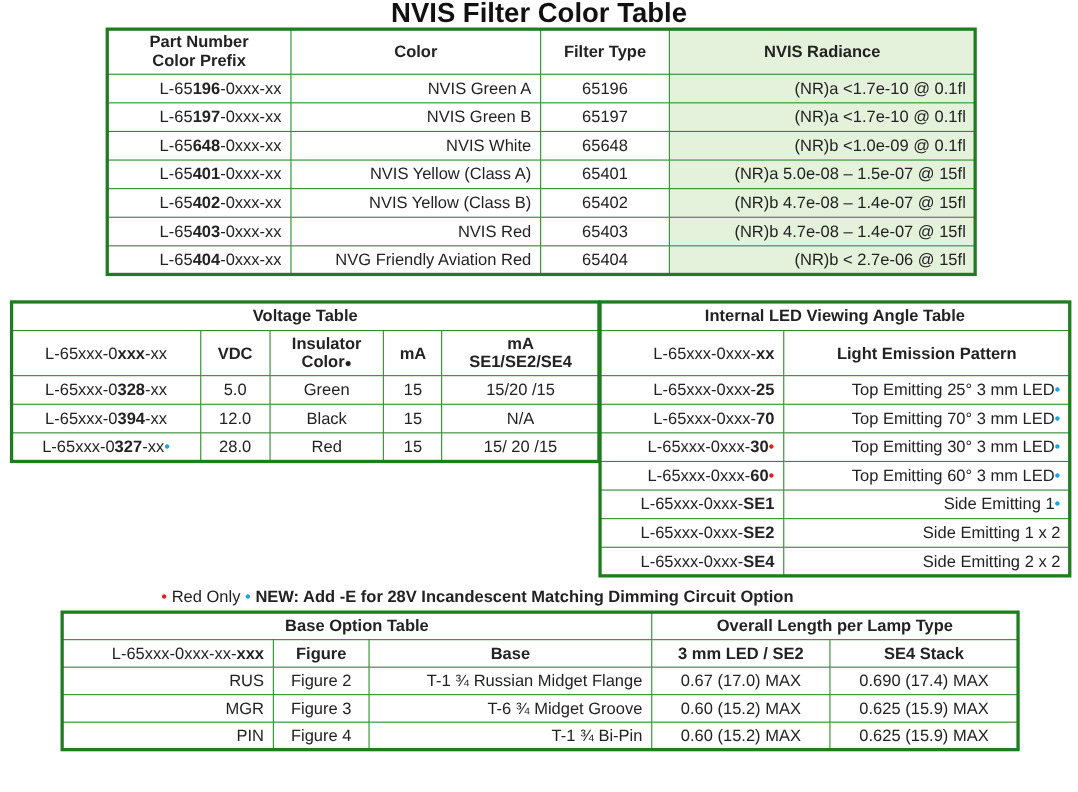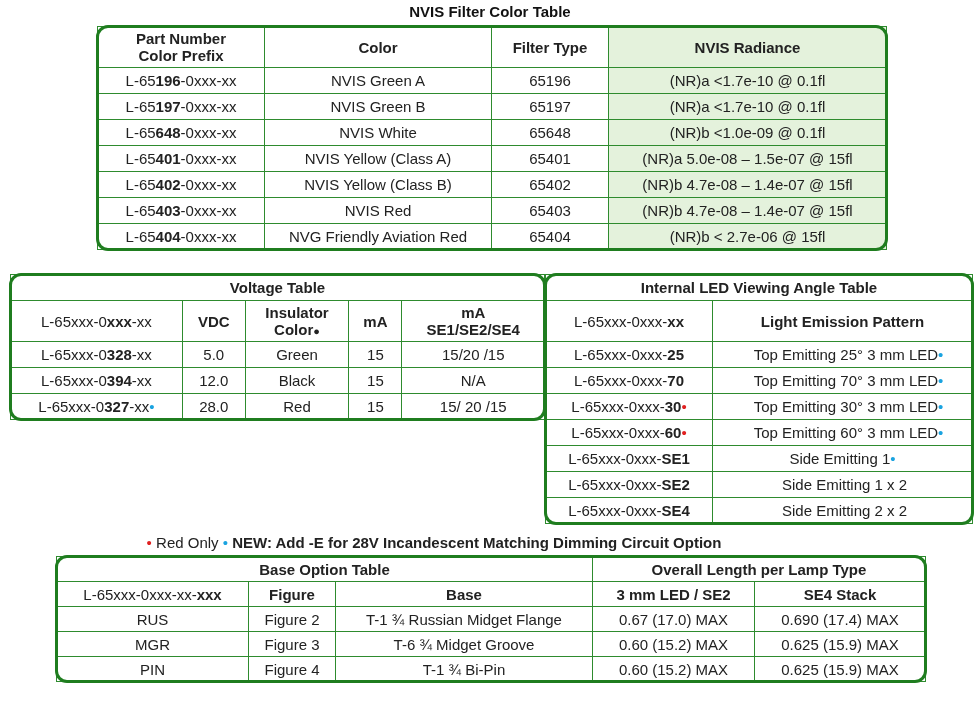--- a/index.html
+++ b/index.html
@@ -1,23 +1,23 @@
 <!DOCTYPE html>
 <html><head>
 <meta charset="utf-8">
 <style>
   html,body{margin:0;padding:0;background:#fff;}
   body{width:980px;height:720px;position:relative;overflow:hidden;font-family:"Liberation Sans",sans-serif;color:#222;}
-  .title{position:absolute;left:0;width:980px;top:0;height:22px;text-align:center;font-weight:bold;font-size:15px;line-height:24px;color:#111;}
+  .title{position:absolute;left:0;width:980px;top:0;height:22px;text-align:center;font-weight:bold;font-size:25px;line-height:24px;color:#111;}
   table{border-collapse:collapse;position:absolute;}
   td,th{border:1px solid #2e8b2e;font-size:15px;padding:0 8px;white-space:nowrap;font-weight:normal;}
   th{font-weight:bold;}
-  .outer{outline:3px solid #1f7d1f;outline-offset:-2px;border-radius:11px;}
+  .outer{outline:3px solid #1f7d1f;outline-offset:-2px;}
   .c{text-align:center;}
-  .l{text-align:center;}
+  .l{text-align:right;}
   .rad{background:#e4f2dc;}
   b{font-weight:bold;}
   .dot-red{color:#e02020;font-size:15px;}
   .dot-blue{color:#1aa3e0;font-size:15px;}
   #t1{left:97px;top:26px;width:790px;}
   #t1 td,#t1 th{height:25px;}
   #t1 tr.h th{height:40px;}
   #t2{left:10px;top:274px;width:535px;}
   #t2 td,#t2 th{height:25px;}
   #t2 tr.h td,#t2 tr.h th{height:40px;}

